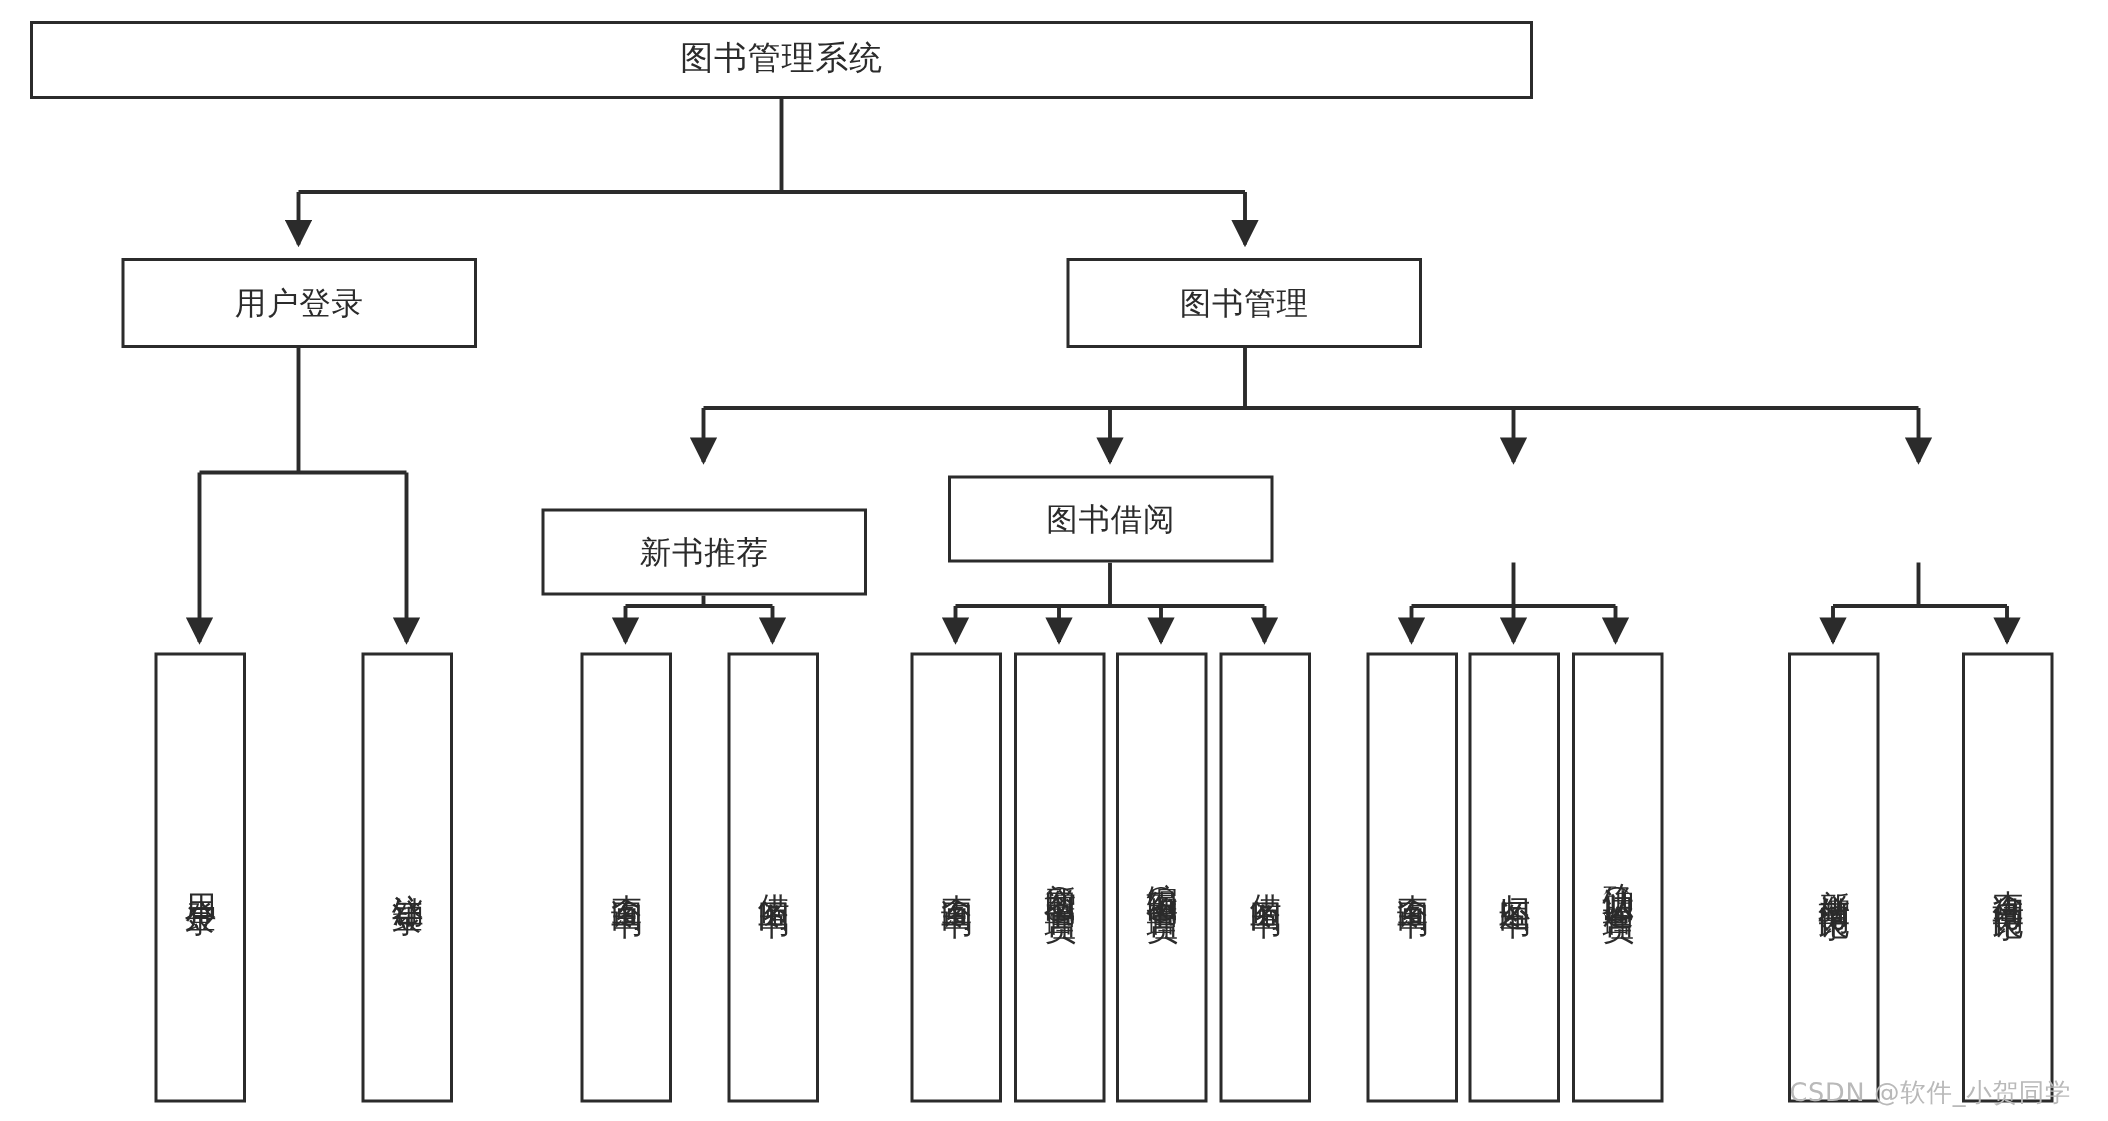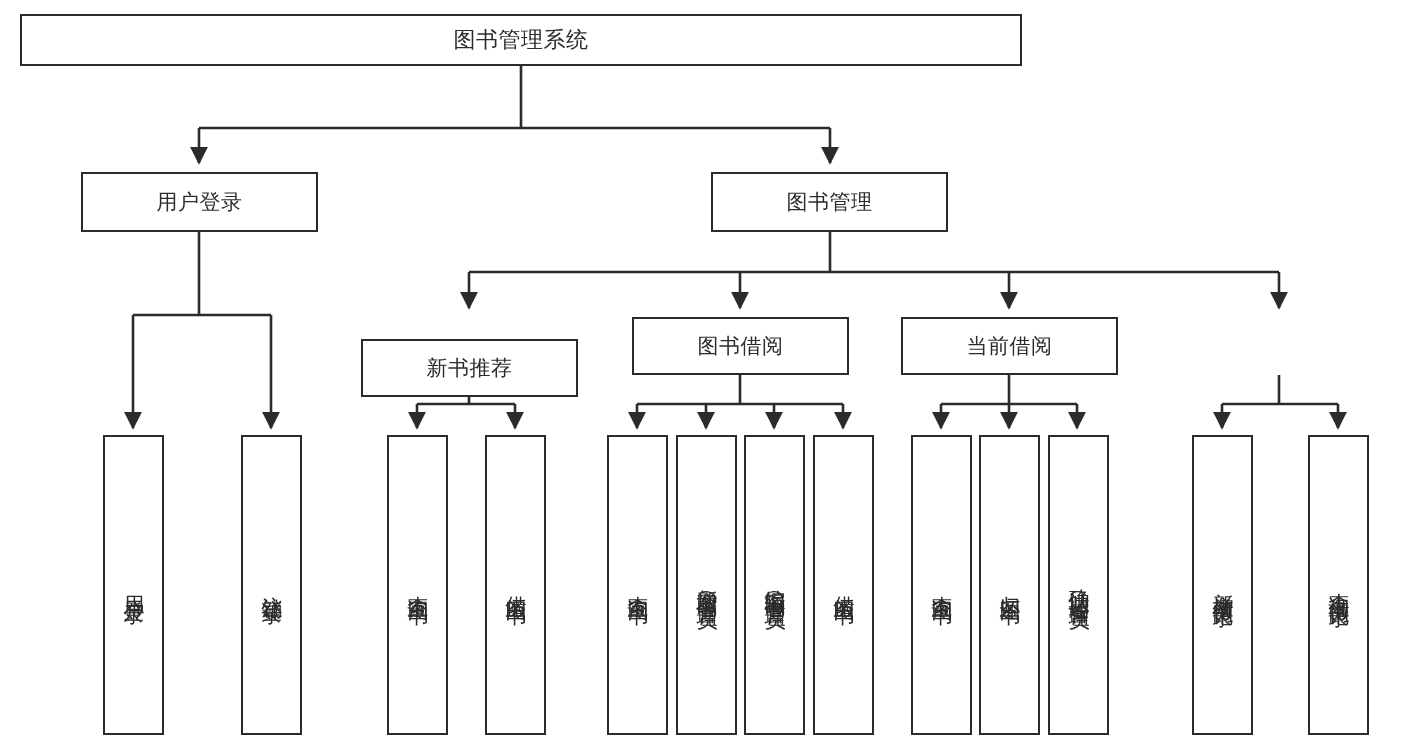--- a/index.html
+++ b/index.html
@@ -139,23 +139,20 @@
   </div>
 
   <div class="node horiz" style="left:361px; top:317px; width:217px; height:58px;margin-top:22px;">
     <span class="label">新书推荐</span>
   </div>
 
   <div class="node horiz" style="left:632px; top:317px; width:217px; height:58px;">
     <span class="label">图书借阅</span>
   </div>
 
-  <div class="node horiz" style="left:901px; top:317px; width:217px; height:58px;">
-    <span class="label">当前借阅</span>
-  </div>
 
 
   <div class="node vert" style="left:103px; top:435px; width:61px; height:300px;">
     <span class="label">用户登录</span>
   </div>
   <div class="node vert" style="left:241px; top:435px; width:61px; height:300px;">
     <span class="label">注销登录</span>
   </div>
 
   <div class="node vert" style="left:387px; top:435px; width:61px; height:300px;">
@@ -188,14 +185,15 @@
     <span class="label">确认归还（管理员）</span>
   </div>
 
   <div class="node vert" style="left:1192px; top:435px; width:61px; height:300px;">
     <span class="label">新增借阅记录</span>
   </div>
   <div class="node vert" style="left:1308px; top:435px; width:61px; height:300px;">
     <span class="label">查询借阅记录</span>
   </div>
 
+  <div class="watermark" style="left:1193px; top:717px;">CSDN @软件_小贺同学</div>
 
 </div>
 
 </body></html>

